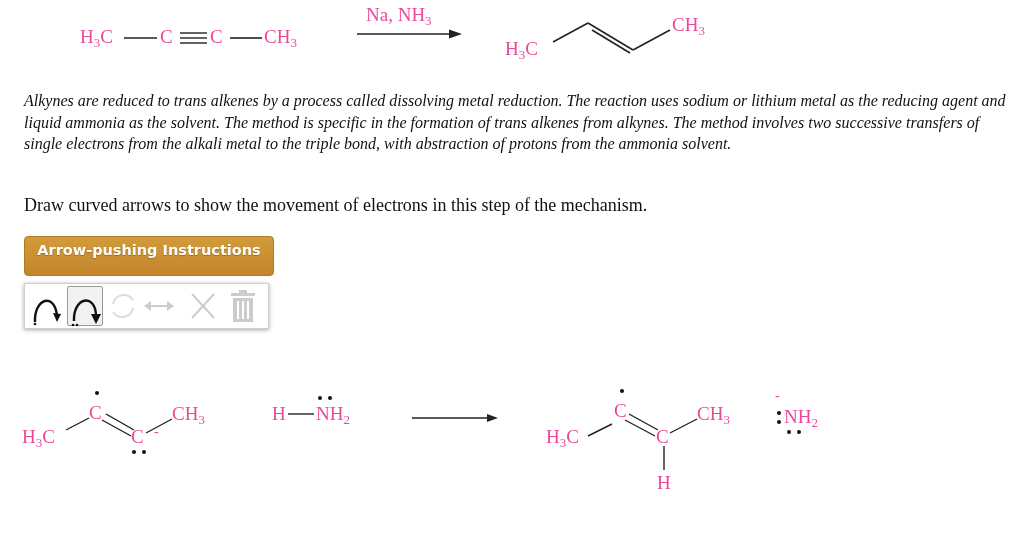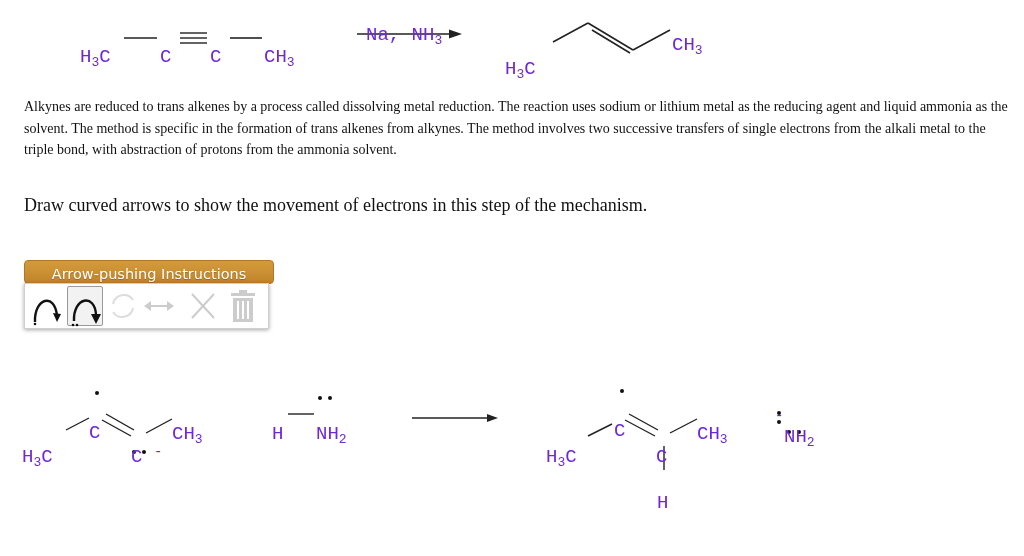--- a/index.html
+++ b/index.html
@@ -1,25 +1,25 @@
 <!DOCTYPE html>
 <html><head>
   <meta charset="utf-8">
   <style>
     html, body { margin: 0; padding: 0; background: #ffffff; }
     body { width: 1024px; height: 556px; position: relative; overflow: hidden; font-family: "Liberation Serif", serif; color: #111; }
-    .chem { position: absolute; font-family: Liberation Mono, monospace; font-size: 19px; color: #6d28d9; white-space: nowrap; margin-top: 20px; }
+    .chem { position: absolute; font-family: Liberation Serif, serif; font-size: 19px; color: #ec4899; white-space: nowrap; }
     .chem sub { font-size: 13px; vertical-align: -4px; line-height: 0; }
     svg.bonds { position: absolute; left: 0; top: 0; width: 1024px; height: 556px; pointer-events: none; }
-    .para { position: absolute; left: 24px; top: 96px; width: 985px; font-size: 14px; line-height: 21.6px; }
+    .para { position: absolute; left: 24px; top: 90px; width: 985px; font-size: 16px; line-height: 21.6px; font-style: italic; }
     .prompt { position: absolute; left: 24px; top: 195px; font-size: 18px; }
-    .instr-btn { position: absolute; left: 24px; top: 236px; width: 250px; height: 24px; box-sizing: border-box;
+    .instr-btn { position: absolute; left: 24px; top: 236px; width: 250px; height: 40px; box-sizing: border-box;
       background: linear-gradient(#d39b3c, #c2852a); border: 1px solid #b07725; border-radius: 4px;
-      color: #fff; font-family: "DejaVu Sans", sans-serif; font-weight: normal; font-size: 14.5px;
-      text-align: center; line-height: 26px; cursor: pointer; text-shadow: 0 1px 1px rgba(0,0,0,0.25); margin-top: 24px; }
+      color: #fff; font-family: "DejaVu Sans", sans-serif; font-weight: bold; font-size: 14.5px;
+      text-align: center; line-height: 26px; cursor: pointer; text-shadow: 0 1px 1px rgba(0,0,0,0.25); }
     .toolbar { position: absolute; left: 24px; top: 283px; width: 245px; height: 46px; box-sizing: border-box;
       border: 1px solid #cfcfcf; background: #fff; box-shadow: 0 1px 4px rgba(0,0,0,0.35); }
     .tool { position: absolute; top: 2px; width: 36px; height: 40px; box-sizing: border-box; cursor: pointer; }
     .tool.selected { border: 1px solid #999; border-radius: 2px; background: #f2f2f2; }
     .tool svg { width: 36px; height: 40px; }
   </style>
 </head>
 <body>
 
 <svg class="bonds">

